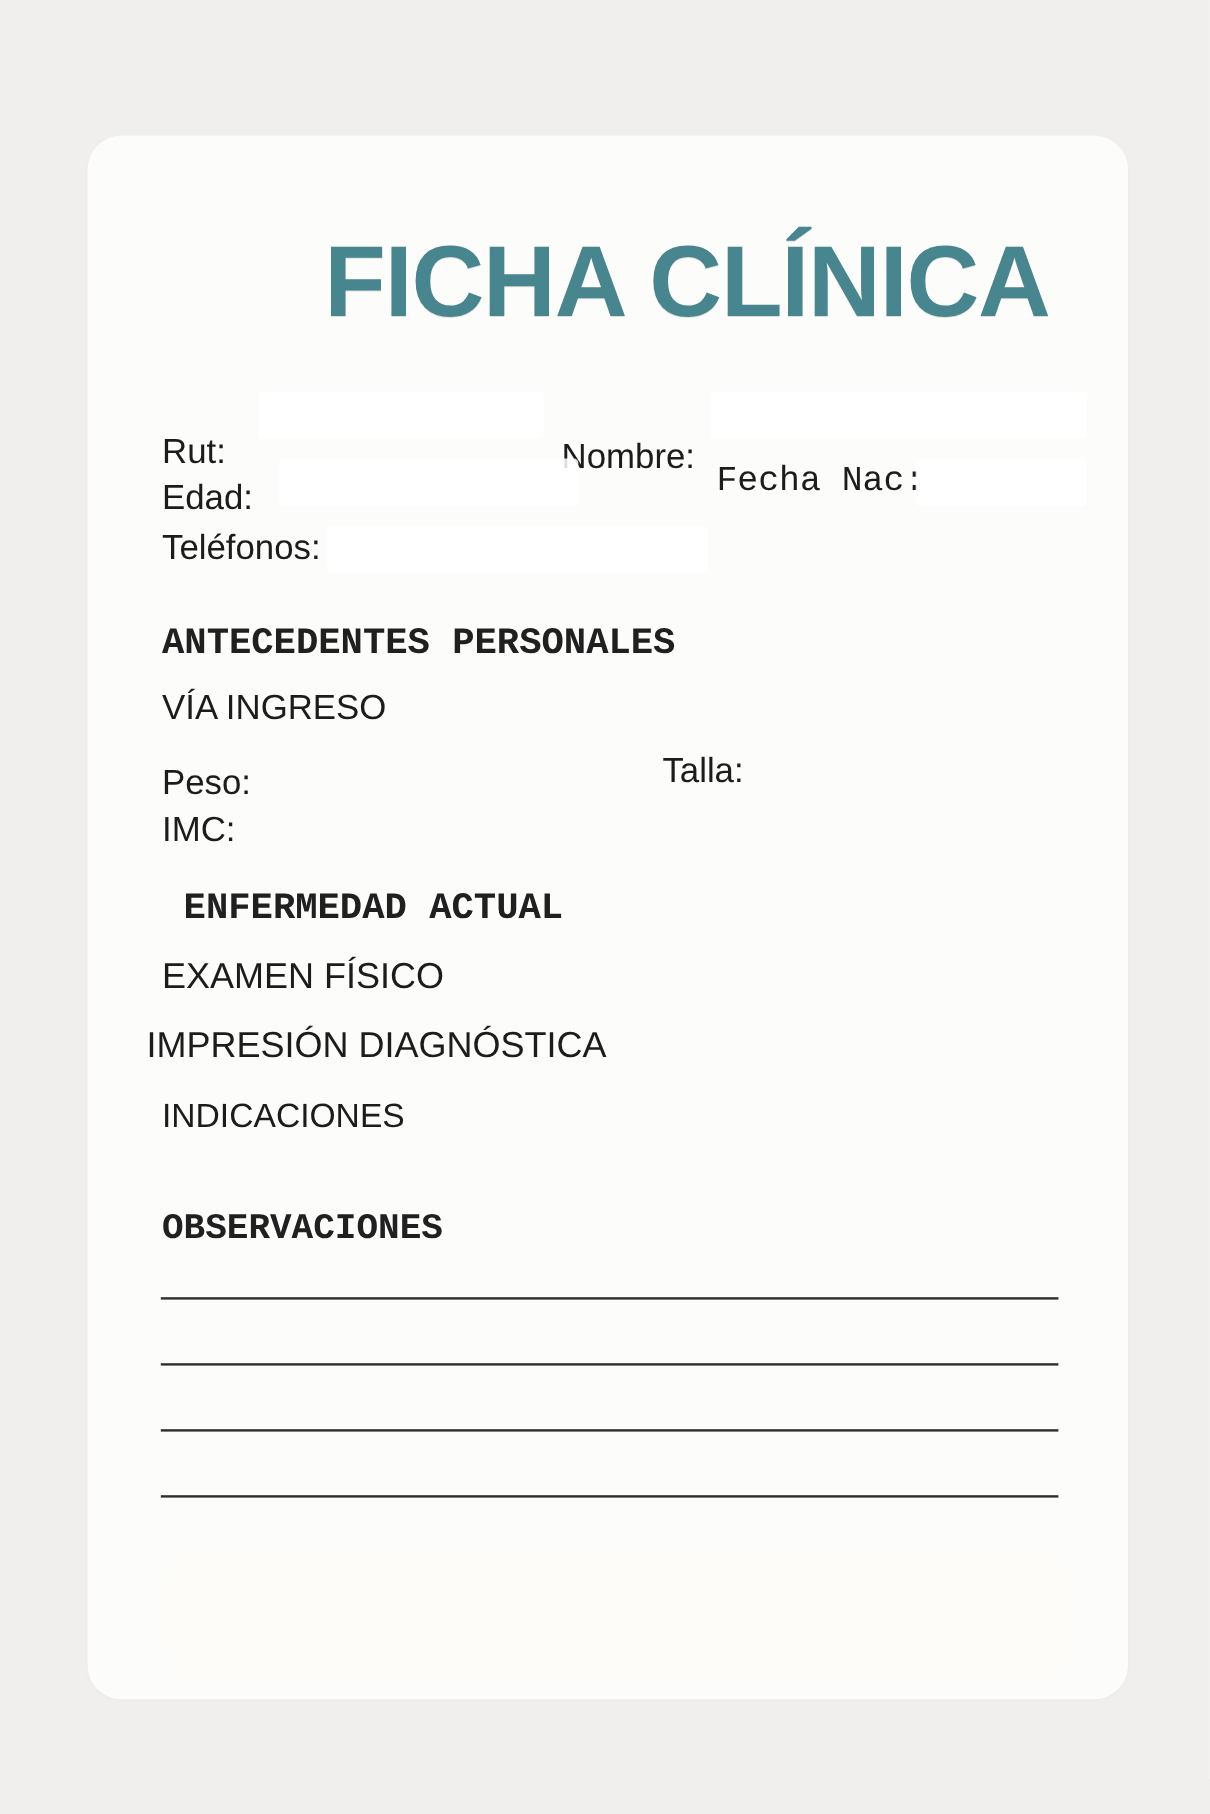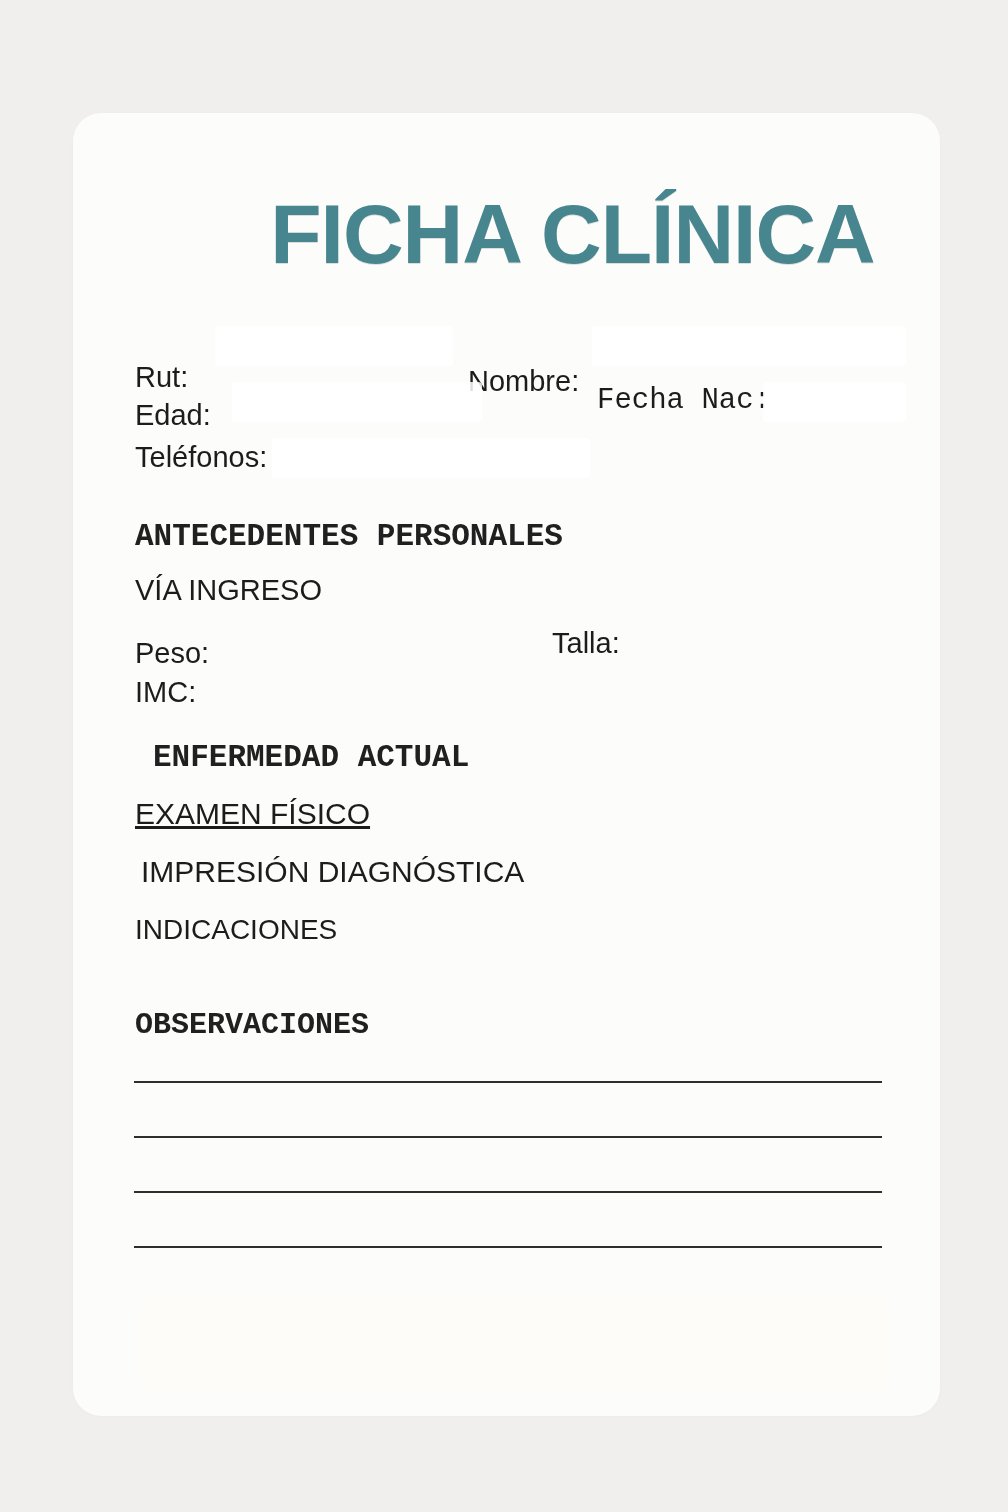--- a/index.html
+++ b/index.html
@@ -95,22 +95,22 @@
 <div class="abs field-area" style="left:272px; top:438px; width:318px; height:40px;"></div>
 
 <div class="abs section" style="left:135px; top:517px;">ANTECEDENTES PERSONALES</div>
 <div class="abs label" style="left:135px; top:570px;">VÍA INGRESO</div>
 
 <div class="abs label" style="left:135px; top:623px;margin-top:10px;">Peso:</div>
 <div class="abs label" style="left:528px; top:623px;margin-left:24px;">Talla:</div>
 <div class="abs label" style="left:135px; top:672px;">IMC:</div>
 
 <div class="abs section" style="left:153px; top:738px;">ENFERMEDAD ACTUAL</div>
-<div class="abs label" style="left:135px; top:794px; font-size:30px;text-decoration:underline;">EXAMEN FÍSICO</div>
-<div class="abs label" style="left:141px; top:852px; font-size:30px;">IMPRESIÓN DIAGNÓSTICA</div>
+<div class="abs label" style="left:135px; top:794px; font-size:30px;">EXAMEN FÍSICO</div>
+<div class="abs label" style="left:122px; top:852px; font-size:30px;">IMPRESIÓN DIAGNÓSTICA</div>
 <div class="abs label" style="left:135px; top:910px; font-size:28px;">INDICACIONES</div>
 
 <div class="abs section" style="left:135px; top:1005px; font-size:30px;">OBSERVACIONES</div>
 <div class="abs lines-wrap">
     <div class="ruled-line"></div>
     <div class="ruled-line"></div>
     <div class="ruled-line"></div>
     <div class="ruled-line"></div>
   </div>
 

